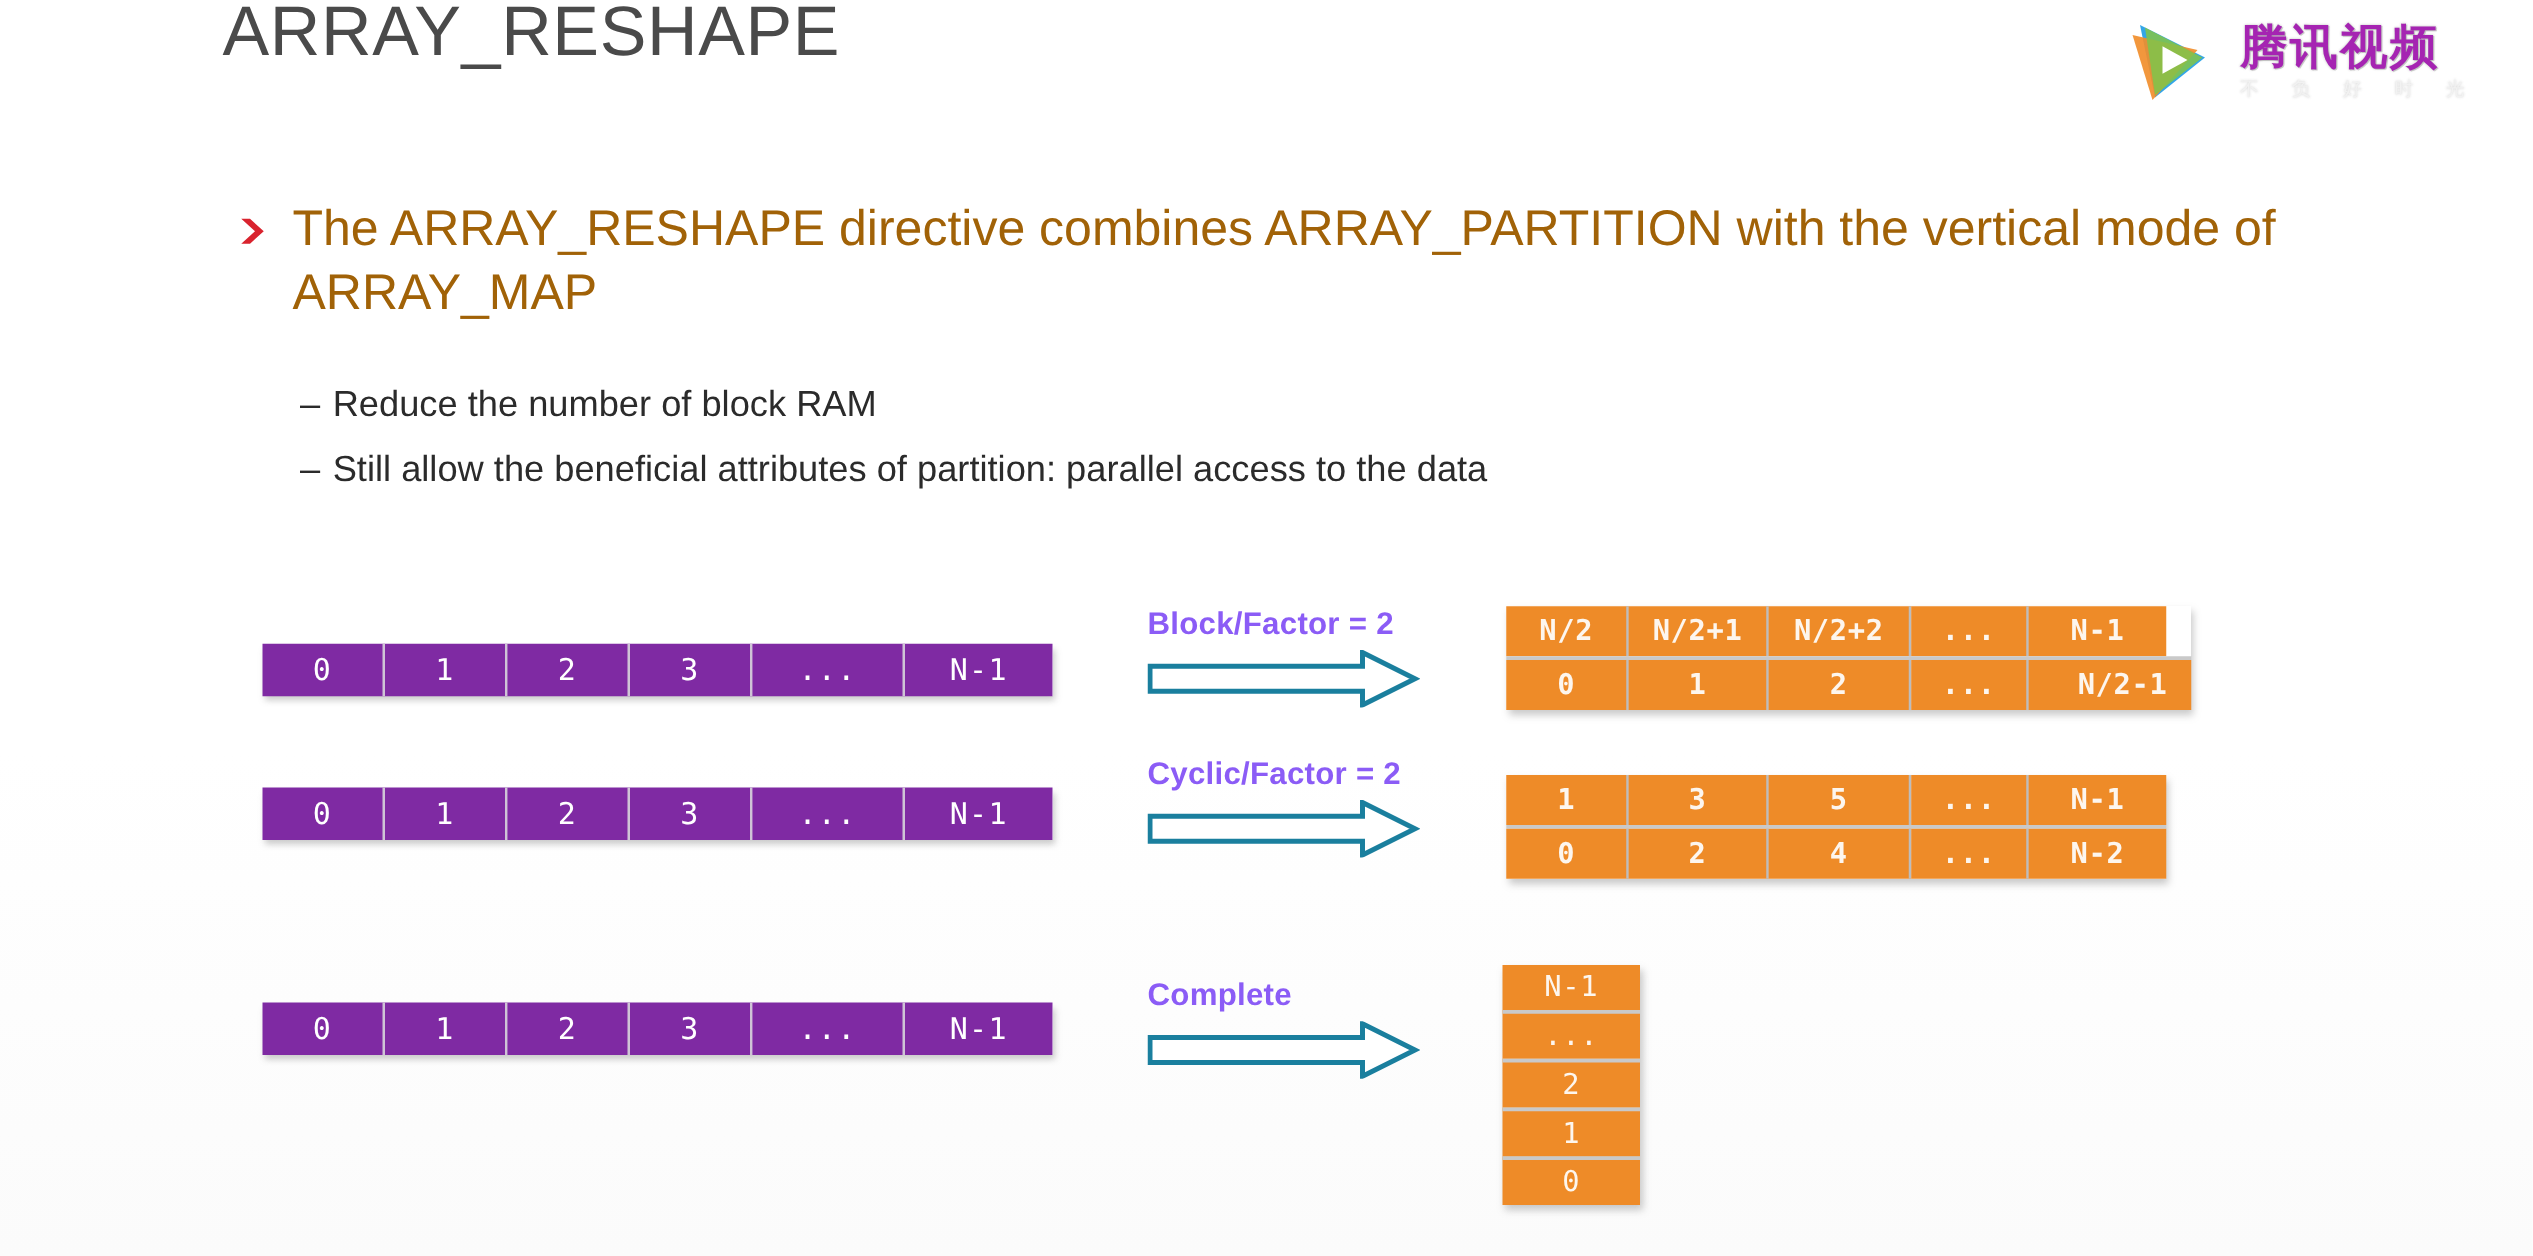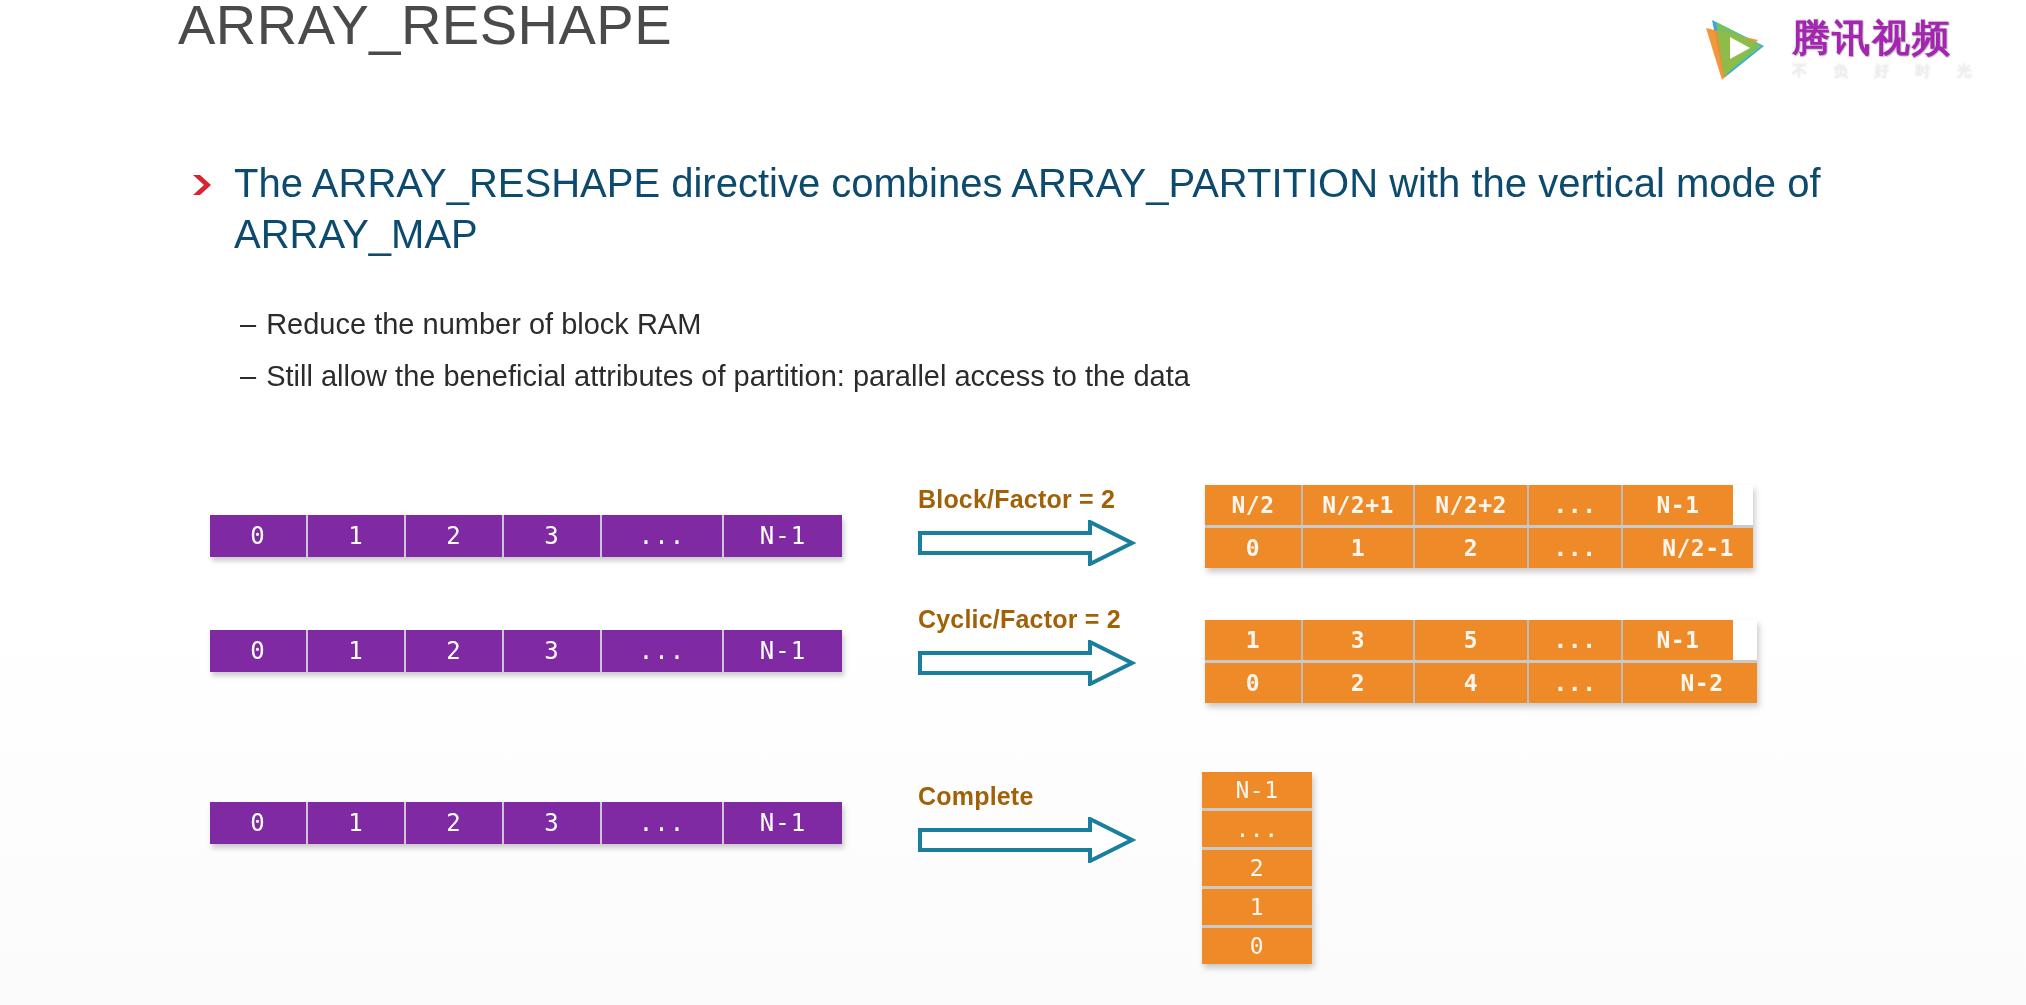--- a/index.html
+++ b/index.html
@@ -79,21 +79,21 @@
     align-items: flex-start;
     gap: 18px;
   }
   .chevron-bullet {
     flex: 0 0 auto;
     margin-top: 14px;
   }
   .bullet-main-text {
     font-size: 40px;
     line-height: 1.28;
-    color: #0c4a6e;
+    color: #a16207;
     font-weight: 400;
   }
   .subbullet {
     position: absolute;
     left: 240px;
     display: flex;
     align-items: baseline;
     gap: 10px;
     font-size: 29px;
     color: #2b2b2b;
@@ -167,21 +167,21 @@
     text-align: center;
     letter-spacing: 0.5px;
   }
   .orange-vcell + .orange-vcell { border-top: 3px solid #c9c9c9; }
 
   
   .arrow-block { position: absolute; }
   .arrow-label {
     font-size: 25px;
     font-weight: 700;
-    color: #a16207;
+    color: #8b5cf6;
     white-space: nowrap;
     margin-bottom: 6px;
     letter-spacing: 0.2px;
   }
   .arrow-svg { display: block; }
 </style>
 </head>
 <body>
 
 <div class="slide-title">ARRAY_RESHAPE</div>
@@ -279,21 +279,21 @@
           <div class="orange-cell" style="width: 110px;">3</div>
           <div class="orange-cell" style="width: 112px;">5</div>
           <div class="orange-cell" style="width: 92px;">...</div>
           <div class="orange-cell" style="width: 110px;">N-1</div>
         </div>
         <div class="orange-row">
           <div class="orange-cell" style="width: 96px;">0</div>
           <div class="orange-cell" style="width: 110px;">2</div>
           <div class="orange-cell" style="width: 112px;">4</div>
           <div class="orange-cell" style="width: 92px;">...</div>
-          <div class="orange-cell" style="width: 110px; padding-left: 24px;">N-2</div>
+          <div class="orange-cell" style="width: 110px;">N-2</div>
         </div>
       </div>
   </div>
 
   <div class="row-group" id="src-2" style="left:210px; top:802px;">
     <div class="purple-bar">
         <div class="purple-cell" style="width: 96px;">0</div>
         <div class="purple-cell" style="width: 96px;">1</div>
         <div class="purple-cell" style="width: 96px;">2</div>
         <div class="purple-cell" style="width: 96px;">3</div>

